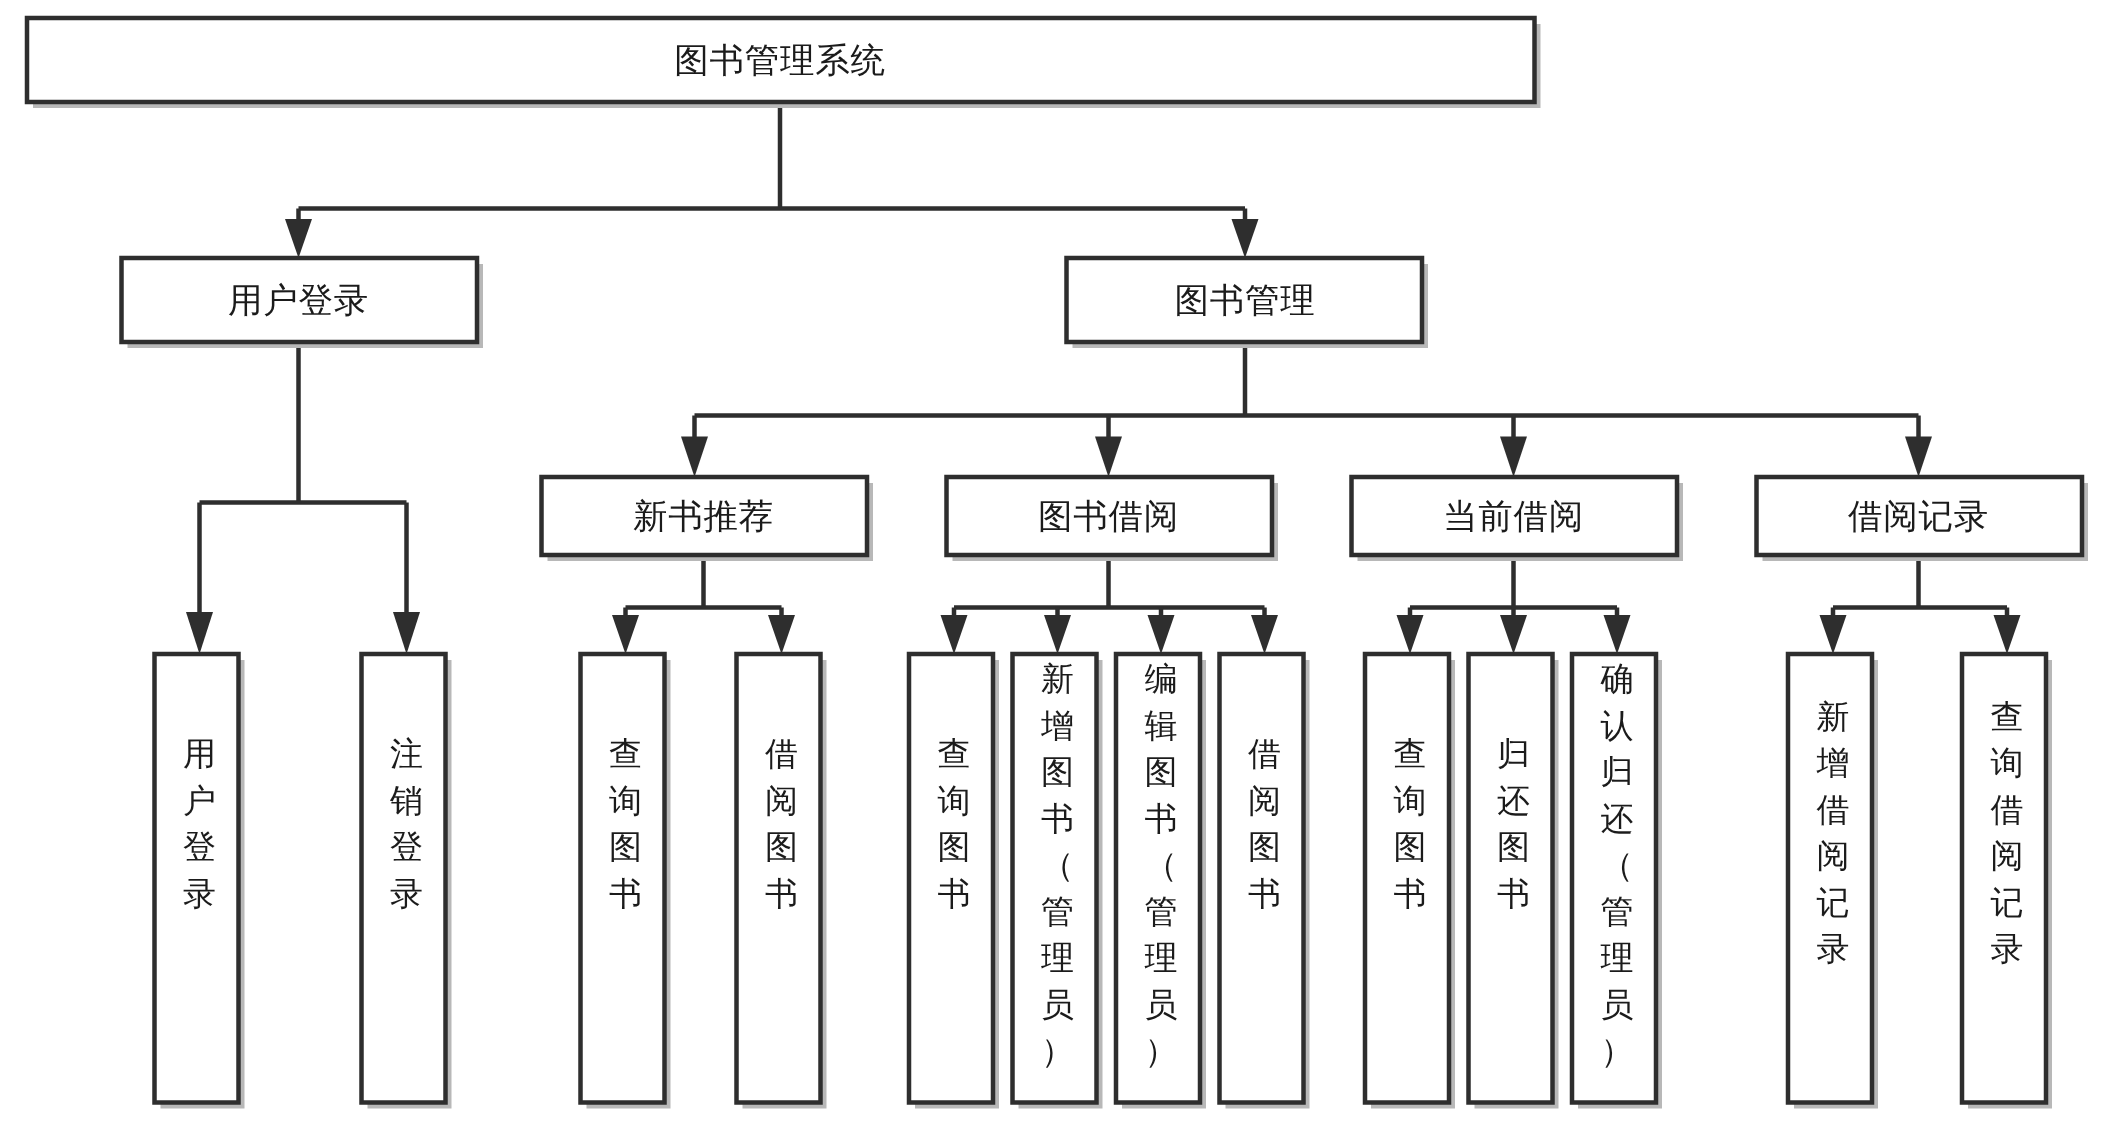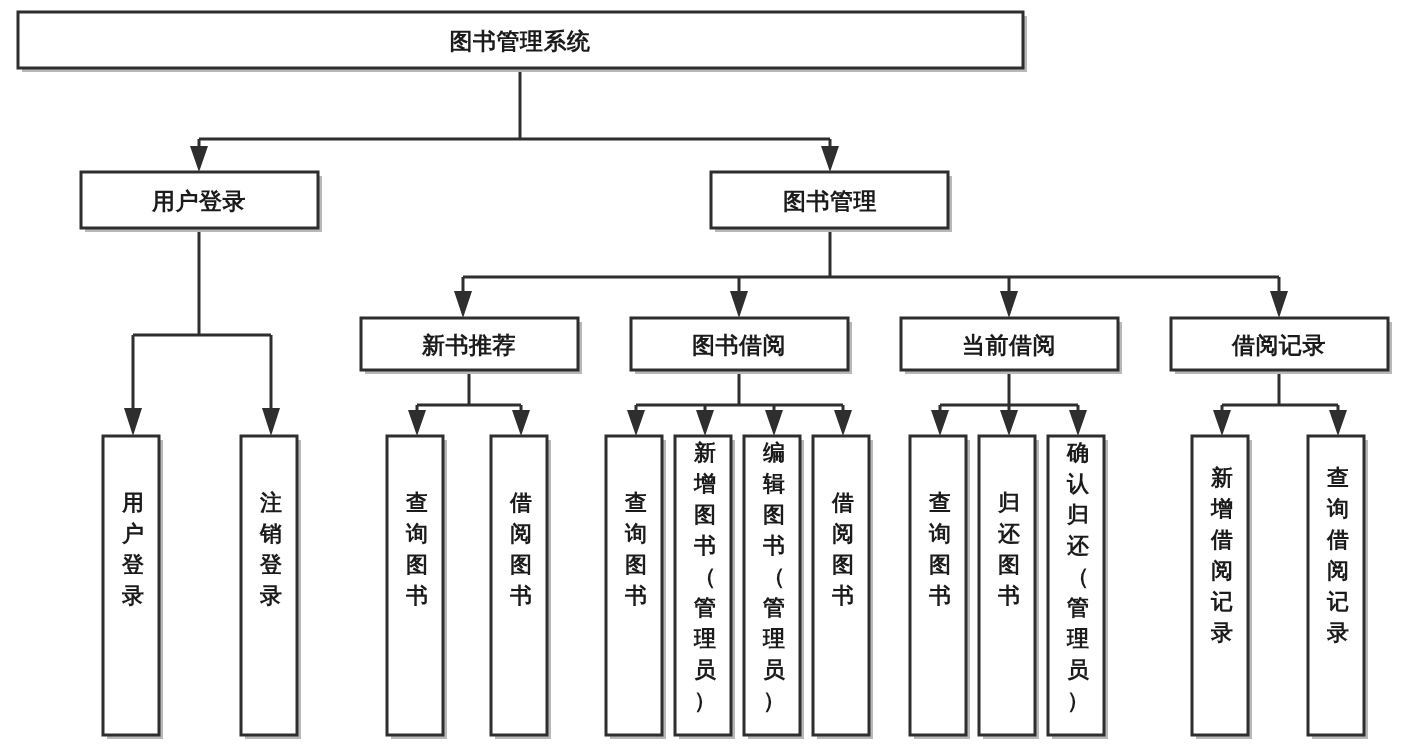--- a/index.html
+++ b/index.html
@@ -11,21 +11,20 @@
     width: 1405px;
     height: 747px;
     font-family: "DejaVu Sans", "Liberation Sans", sans-serif;
     overflow: hidden;
     position: relative;
   }
   #diagram-root {
     position: relative;
     width: 1405px;
     height: 632px;
-    font-weight: bold;
   }
   svg#flow {
     position: absolute;
     top: 0;
     left: 0;
     width: 1405px;
     height: 747px;
     display: block;
   }
   .node-rect {

